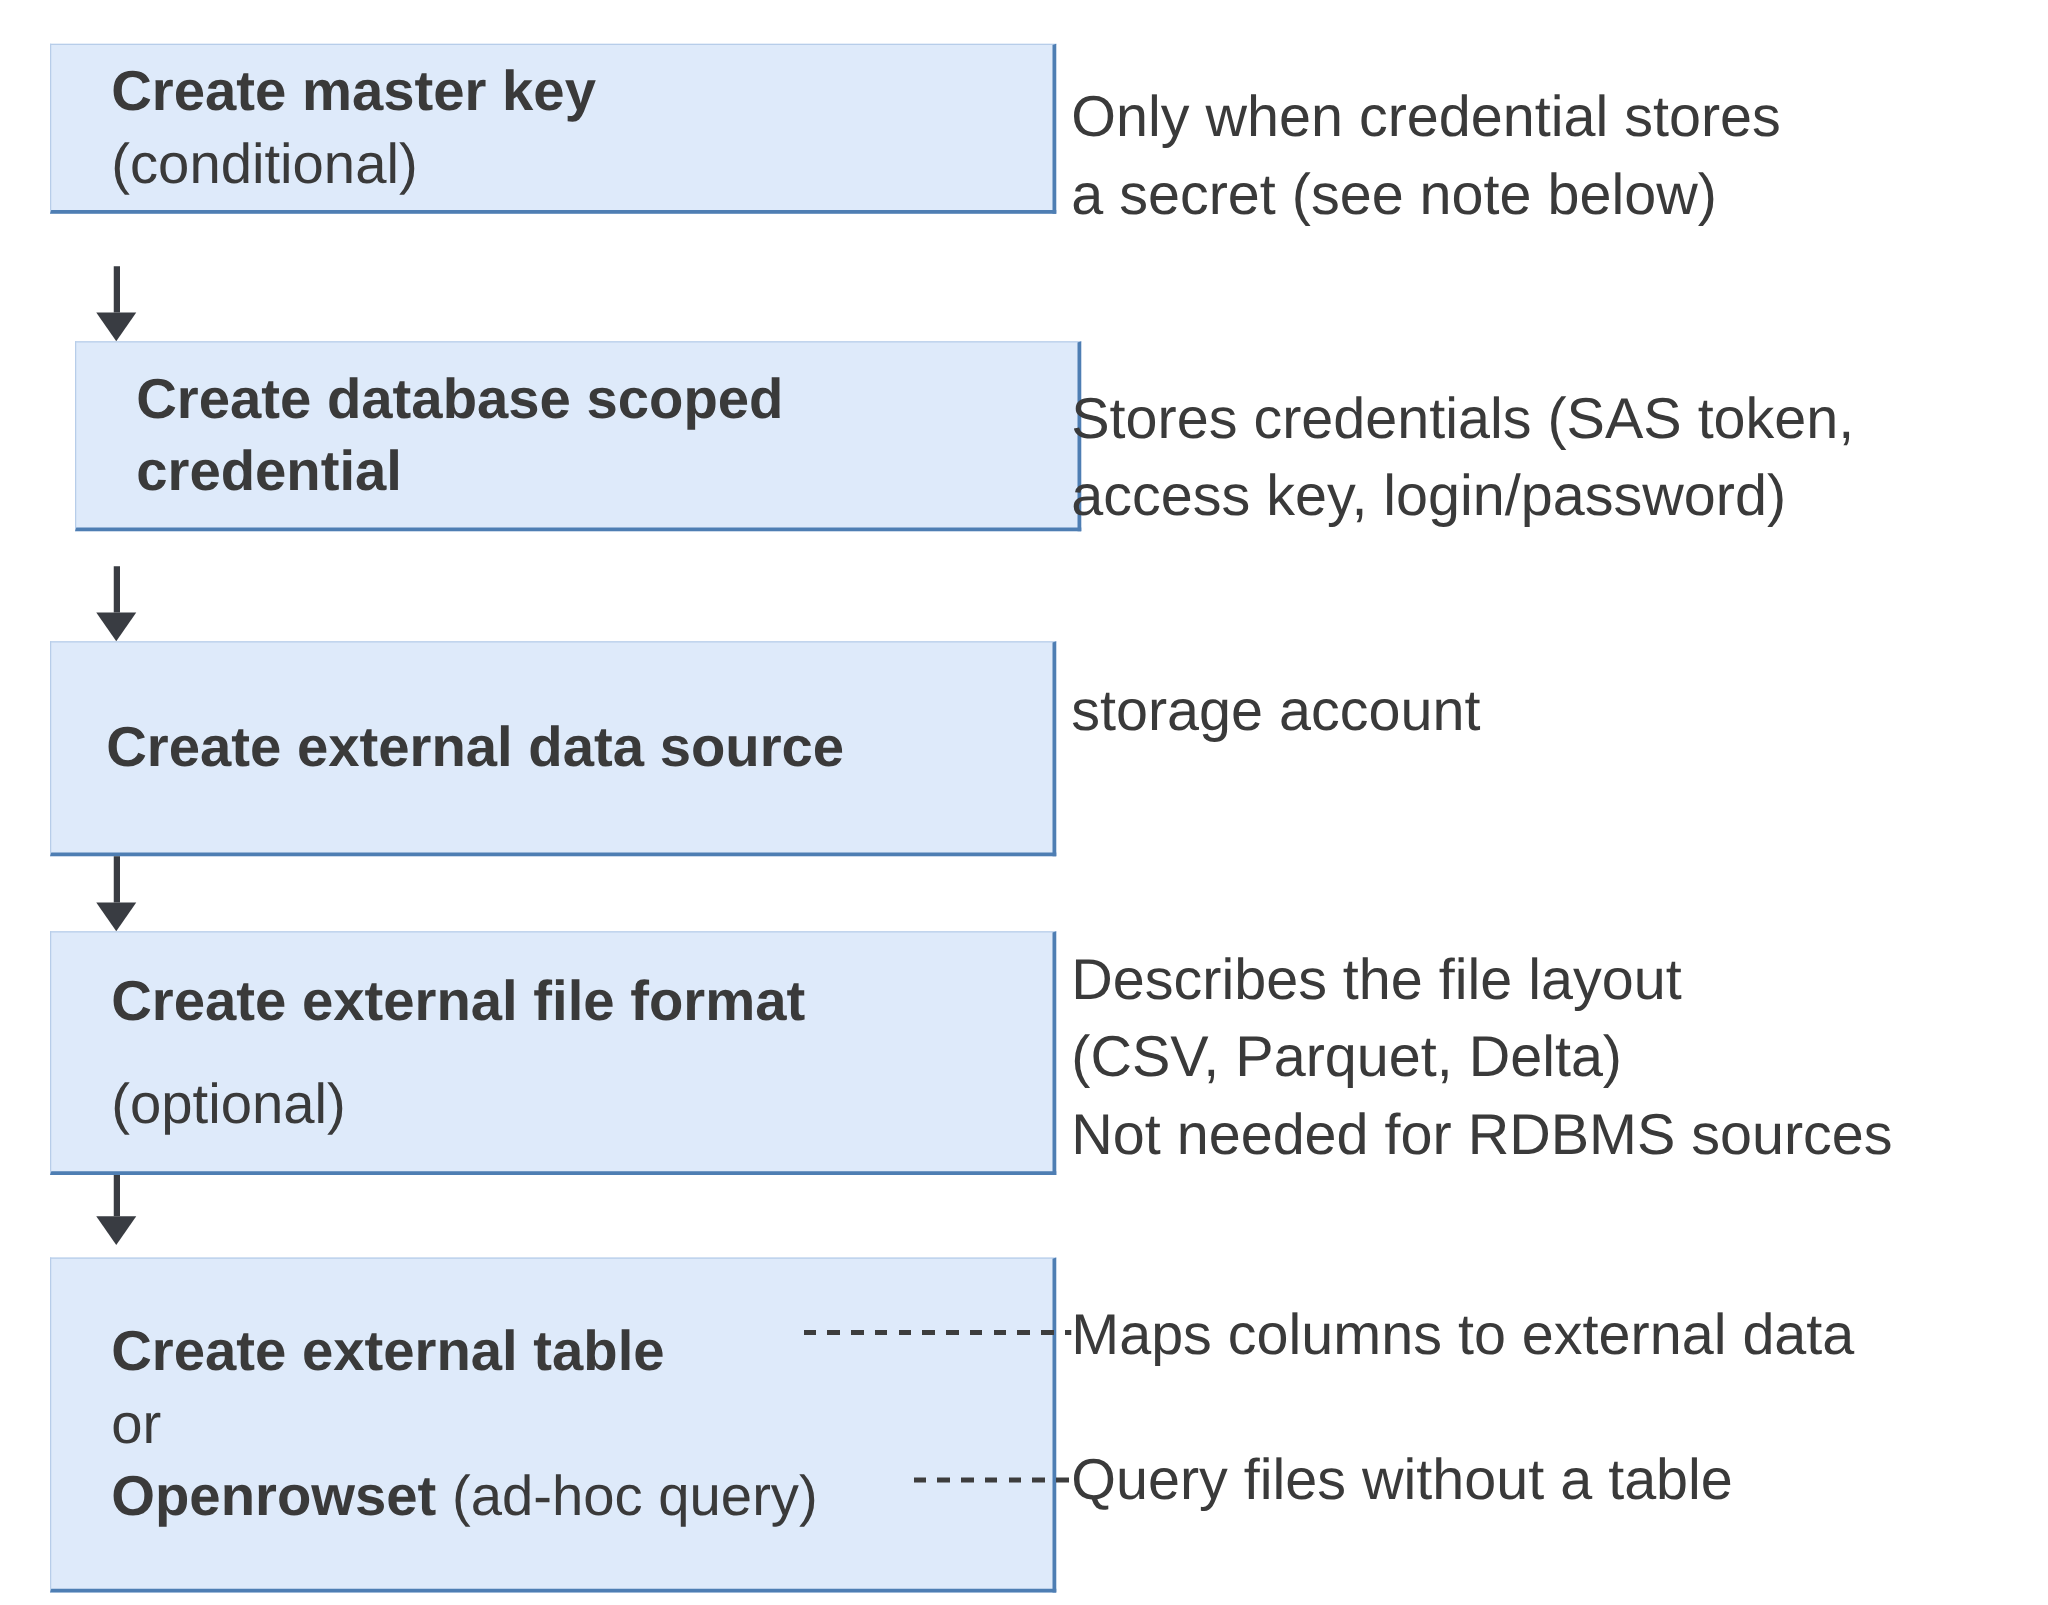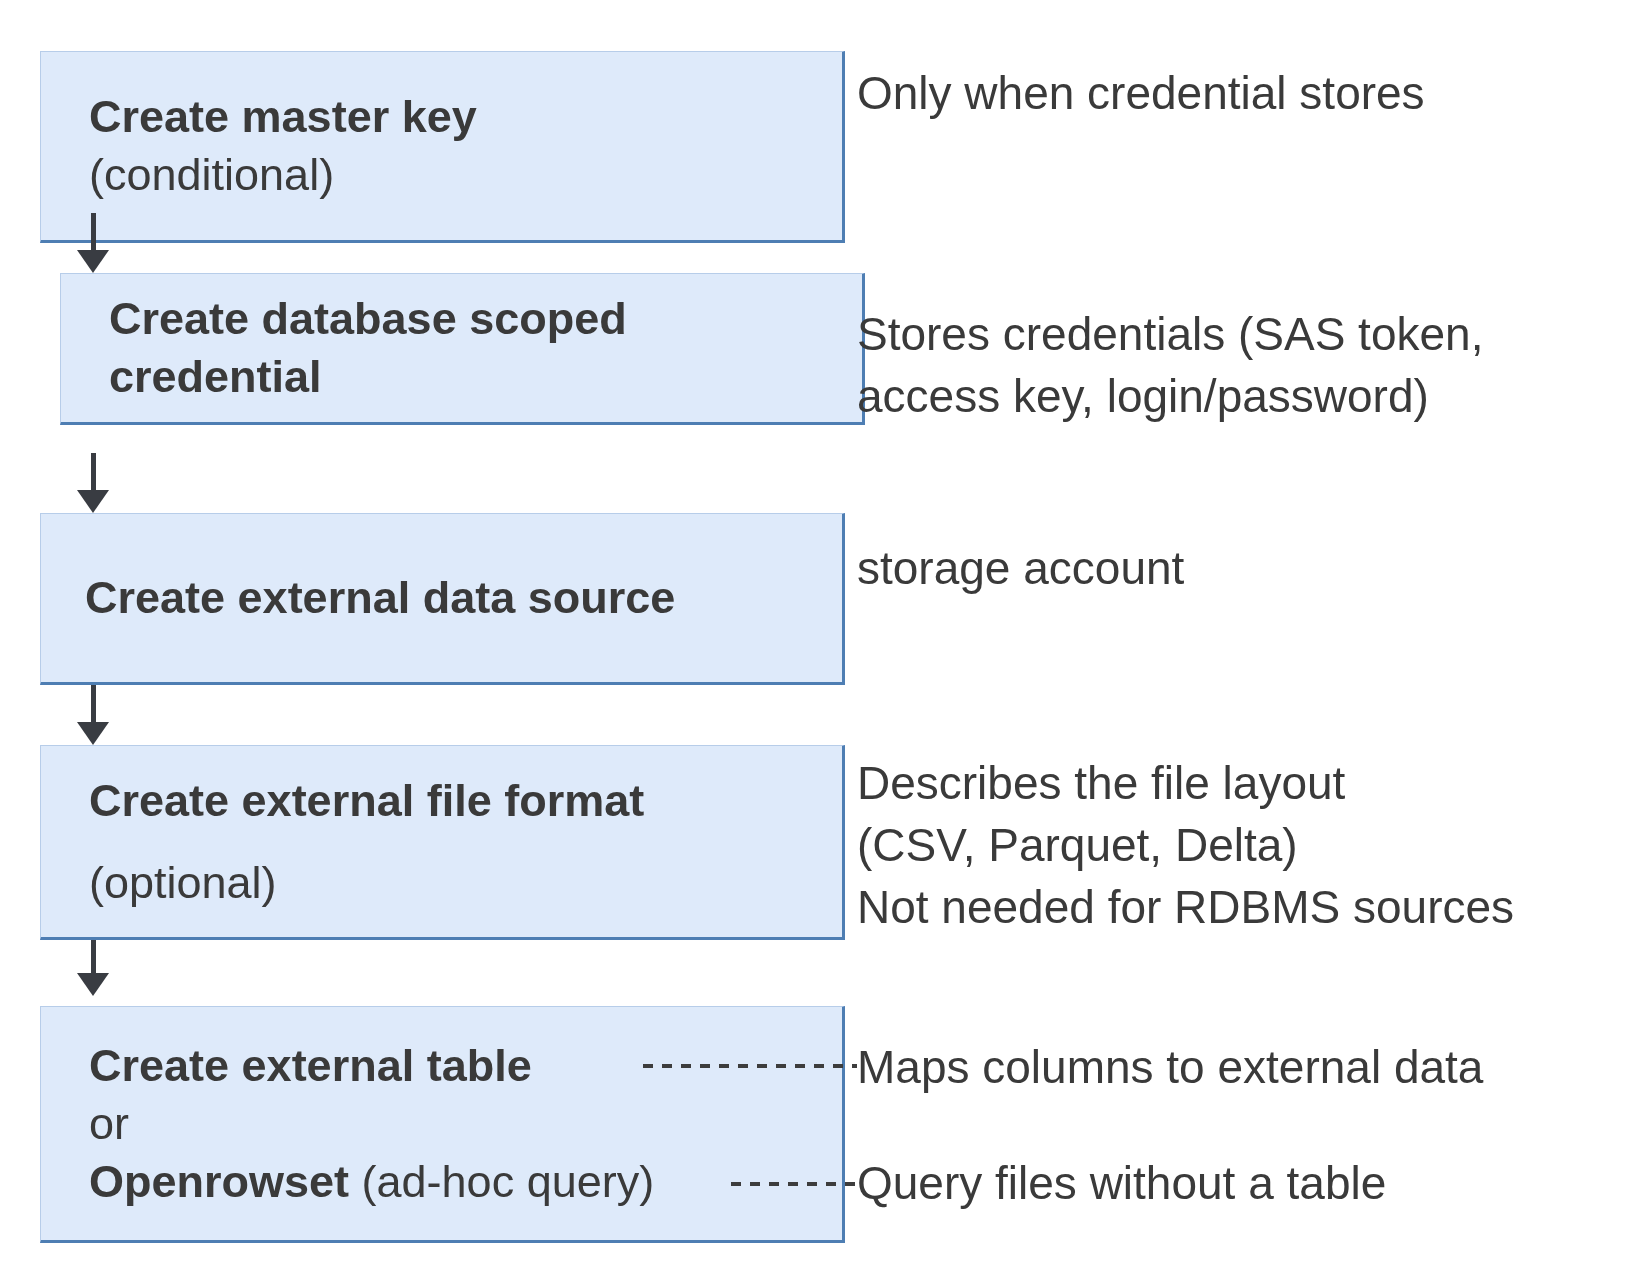--- a/index.html
+++ b/index.html
@@ -34,25 +34,25 @@
     padding-left: 48px;
     padding-right: 16px;
   }
   .box-line {
     font-size: 45px;
     line-height: 58px;
     white-space: nowrap;
   }
   .bold { font-weight: bold; }
 
-  .box-1 { top: 51px;   height: 192px; }
+  .box-1 { top: 35px;   height: 136px; }
   .box-2 { top: 273px;  height: 152px; margin-left: 20px; }
   .box-3 { top: 513px;  height: 172px; padding-left: 44px; }
   .box-4 { top: 745px;  height: 195px; gap: 24px; }
-  .box-5 { top: 1006px; height: 237px; }
+  .box-5 { top: 1006px; height: 268px; }
 
   
   .flow-arrow {
     position: absolute;
     left: 77px;
     width: 32px;
     display: flex;
     flex-direction: column;
     align-items: center;
   }
@@ -148,20 +148,21 @@
     <div class="box-line bold">Create external table</div>
     <div class="box-line">or</div>
     <div class="box-line"><span class="bold">Openrowset</span><span> (ad-hoc query)</span></div>
   </div>
 
   <div class="dashed-connector dash-1"></div>
   <div class="dashed-connector dash-2"></div>
 
   <div class="annotation ann-1">
     <div>Only when credential stores</div>
+    <div>a secret (see note below)</div>
   </div>
 
   <div class="annotation ann-2">
     <div>Stores credentials (SAS token,</div>
     <div>access key, login/password)</div>
   </div>
 
   <div class="annotation ann-3">
     <div>storage account</div>
   </div>

